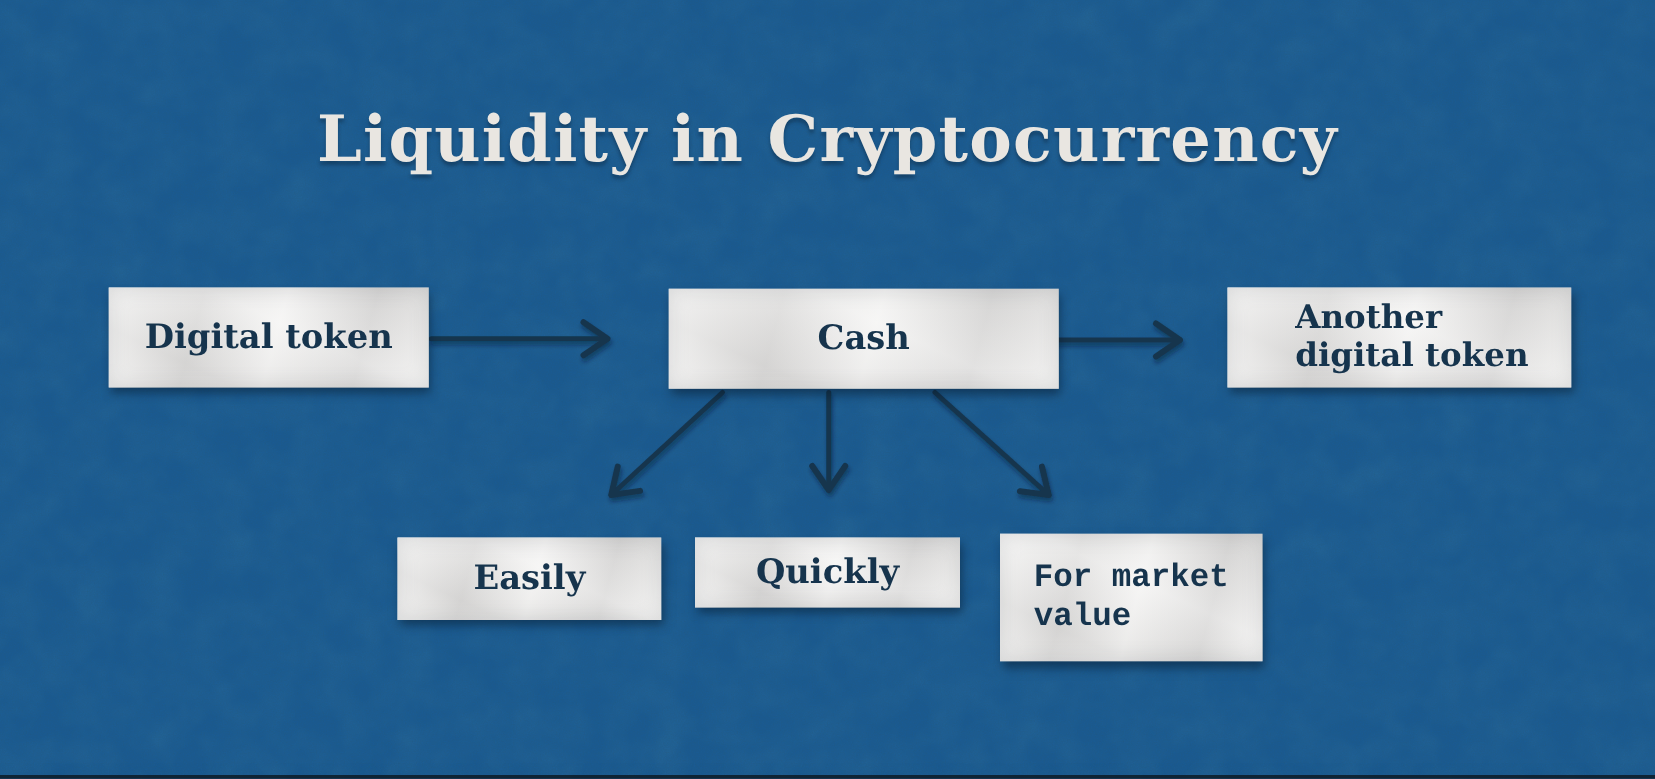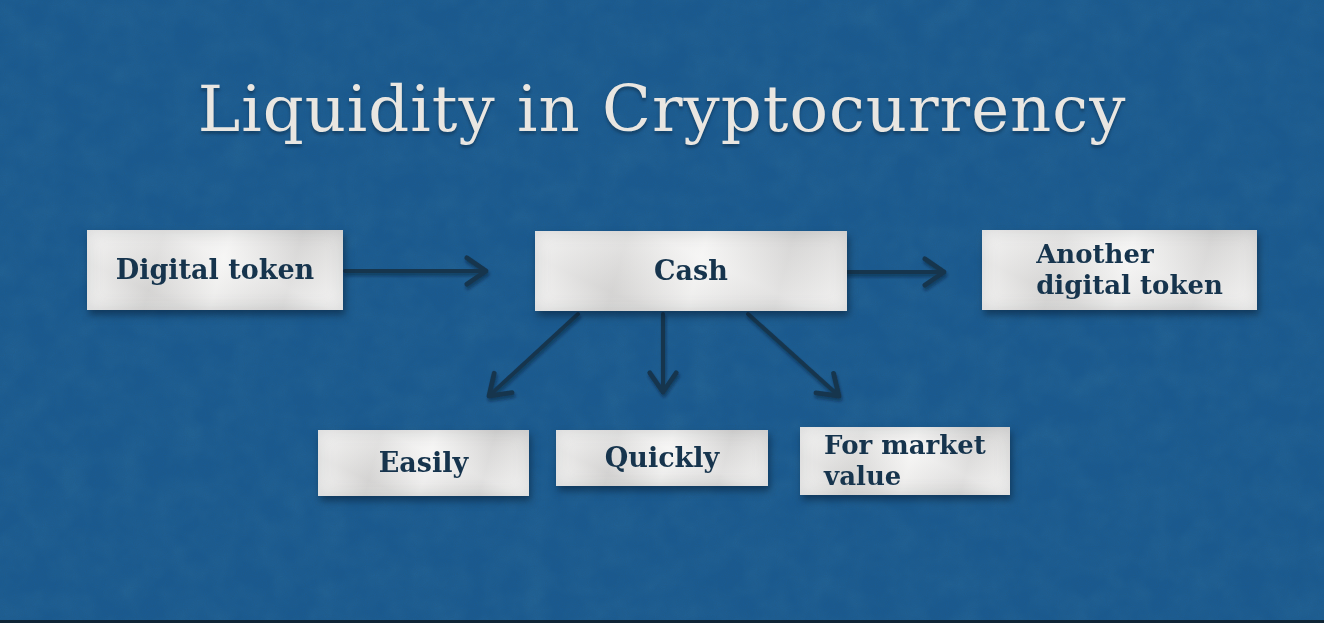--- a/index.html
+++ b/index.html
@@ -14,25 +14,25 @@
   .canvas{
     position:relative;
     width:1324px;height:623px;
     overflow:hidden;
     background:var(--bg);
     font-family:"DejaVu Serif","Liberation Serif",serif;
   }
   .texture{position:absolute;inset:0;pointer-events:none;}
   .page-title{
     position:absolute;
-    top:72px;left:0;width:100%;
+    top:82px;left:0;width:100%;
     margin:0;
     text-align:center;
-    font-size:64px;
-    font-weight:normal;
+    font-size:51px;
+    font-weight:bold;
     letter-spacing:1px;
     color:var(--title-color);
     text-shadow:0 3px 3px rgba(6,20,34,0.35);
   }
   .arrows{position:absolute;inset:0;pointer-events:none;}
   .flow{stroke:var(--arrow);stroke-width:4;fill:none;stroke-linecap:round;}
   .node{
     position:absolute;
     display:flex;align-items:center;justify-content:center;
     text-align:left;
@@ -45,21 +45,21 @@
       linear-gradient(105deg, rgba(255,255,255,0.55) 0%, rgba(90,90,95,0.07) 28%, rgba(255,255,255,0.35) 52%, rgba(90,90,95,0.10) 78%, rgba(255,255,255,0.30) 100%),
       linear-gradient(205deg, rgba(90,90,95,0.08) 0%, rgba(255,255,255,0.40) 42%, rgba(90,90,95,0.08) 76%, rgba(255,255,255,0.25) 100%),
       var(--paper);
     box-shadow:2px 5px 7px rgba(6,25,45,0.5), inset 0 0 16px rgba(110,112,118,0.22);
   }
   .n-digital{left:87px;top:230px;width:256px;height:80px;}
   .n-cash{left:535px;top:231px;width:312px;height:80px;}
   .n-another{left:982px;top:230px;width:255px;height:80px;font-size:26px;padding-left:20px;}
   .n-easily{left:318px;top:430px;width:211px;height:66px;}
   .n-quickly{left:556px;top:430px;width:212px;height:56px;}
-  .n-market{left:800px;top:427px;width:210px;height:68px;font-size:26px;}
+  .n-market{left:800px;top:427px;width:210px;height:102px;font-size:26px;font-family:Liberation Mono, monospace;}
   .bottom-edge{
     position:absolute;left:0;bottom:0;width:100%;height:3px;
     background:var(--bottom-edge);opacity:0.85;
   }
 </style>
 </head>
 <body>
 
 <div class="canvas">
 

